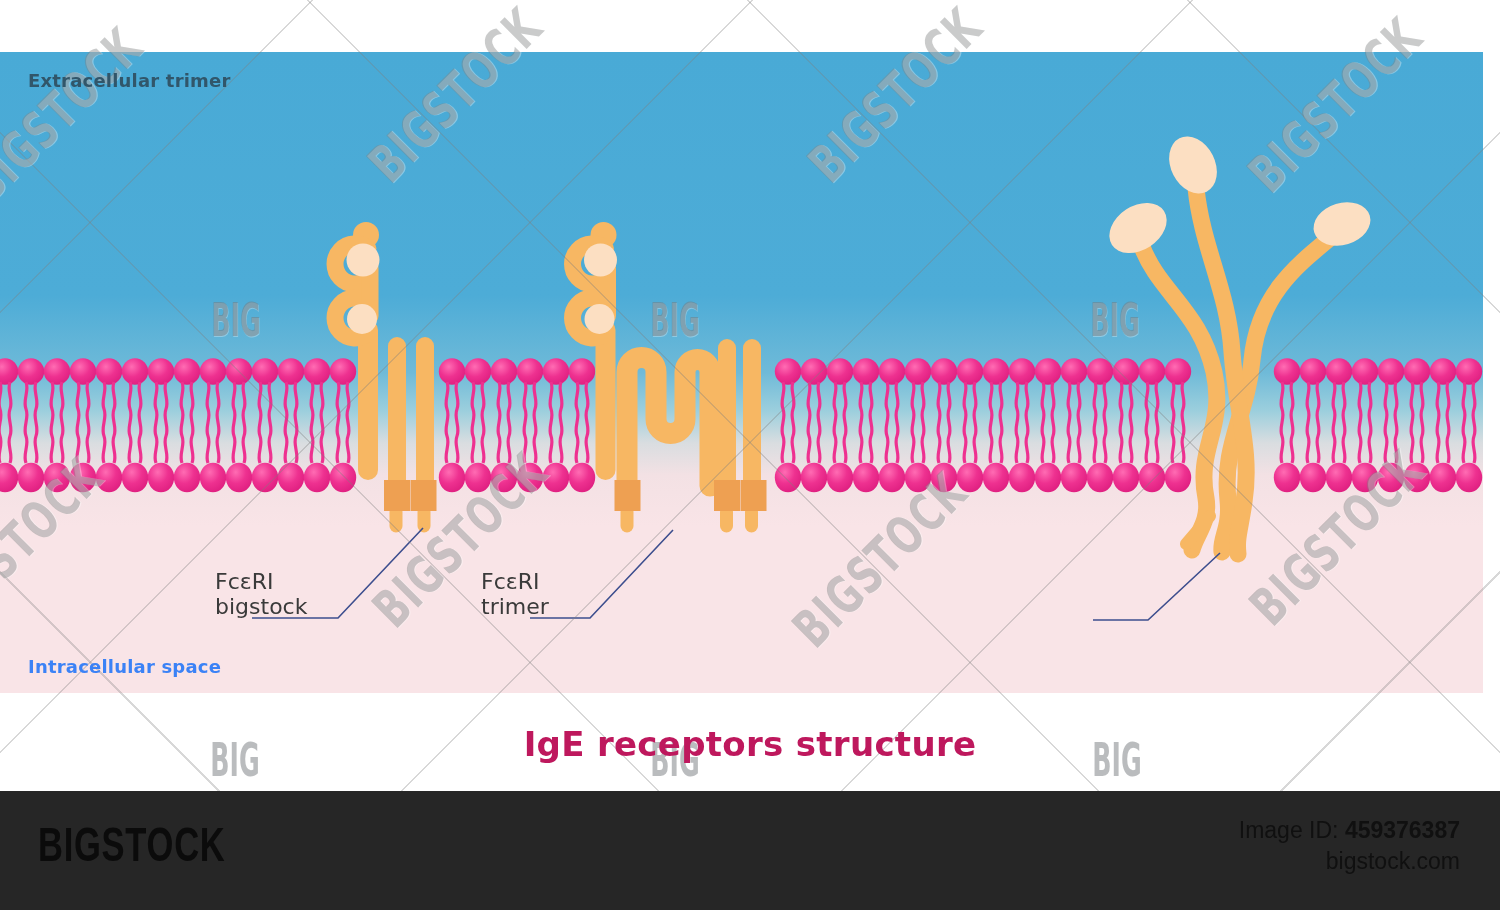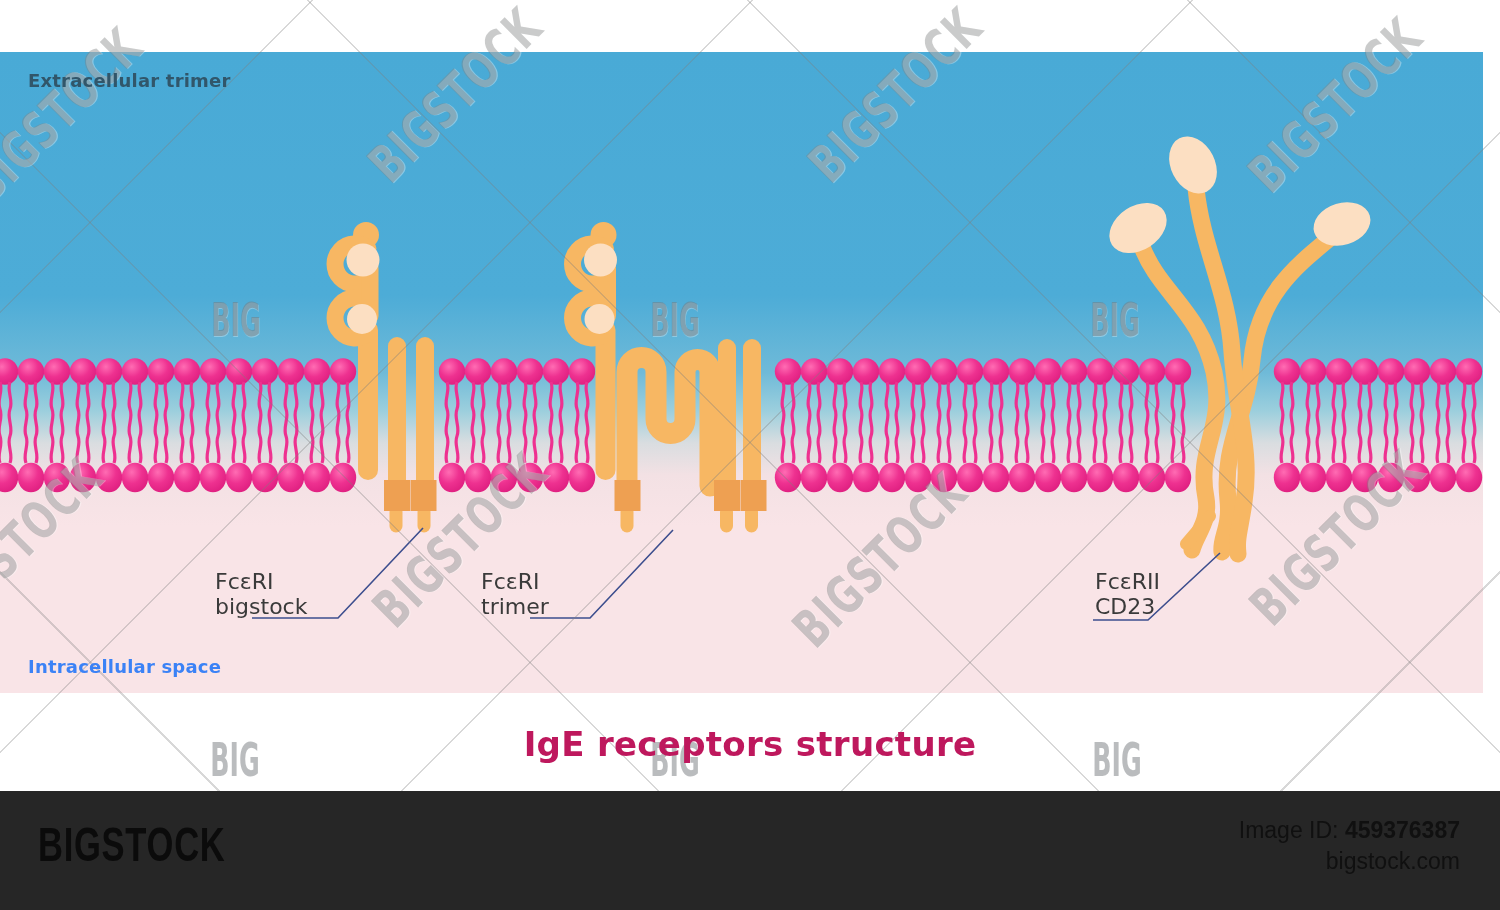--- a/index.html
+++ b/index.html
@@ -325,24 +325,20 @@
   <div class="space-label intra">Intracellular space</div>
 
   <div class="receptor-label centered rl-tetramer">
     <div>FcεRI</div>
     <div>bigstock</div>
   </div>
   <div class="receptor-label centered rl-trimer">
     <div>FcεRI</div>
     <div>trimer</div>
   </div>
-  <div class="receptor-label rl-cd23">
-    <div>FcεRII</div>
-    <div>CD23</div>
-  </div>
 
   <div class="diagram-title">IgE receptors structure</div>
 
   <div class="footer">
     <div class="footer-logo">BIGSTOCK</div>
     <div class="footer-right">
       <div>
         <span>Image ID:</span>
         <b>459376387</b>
       </div>

